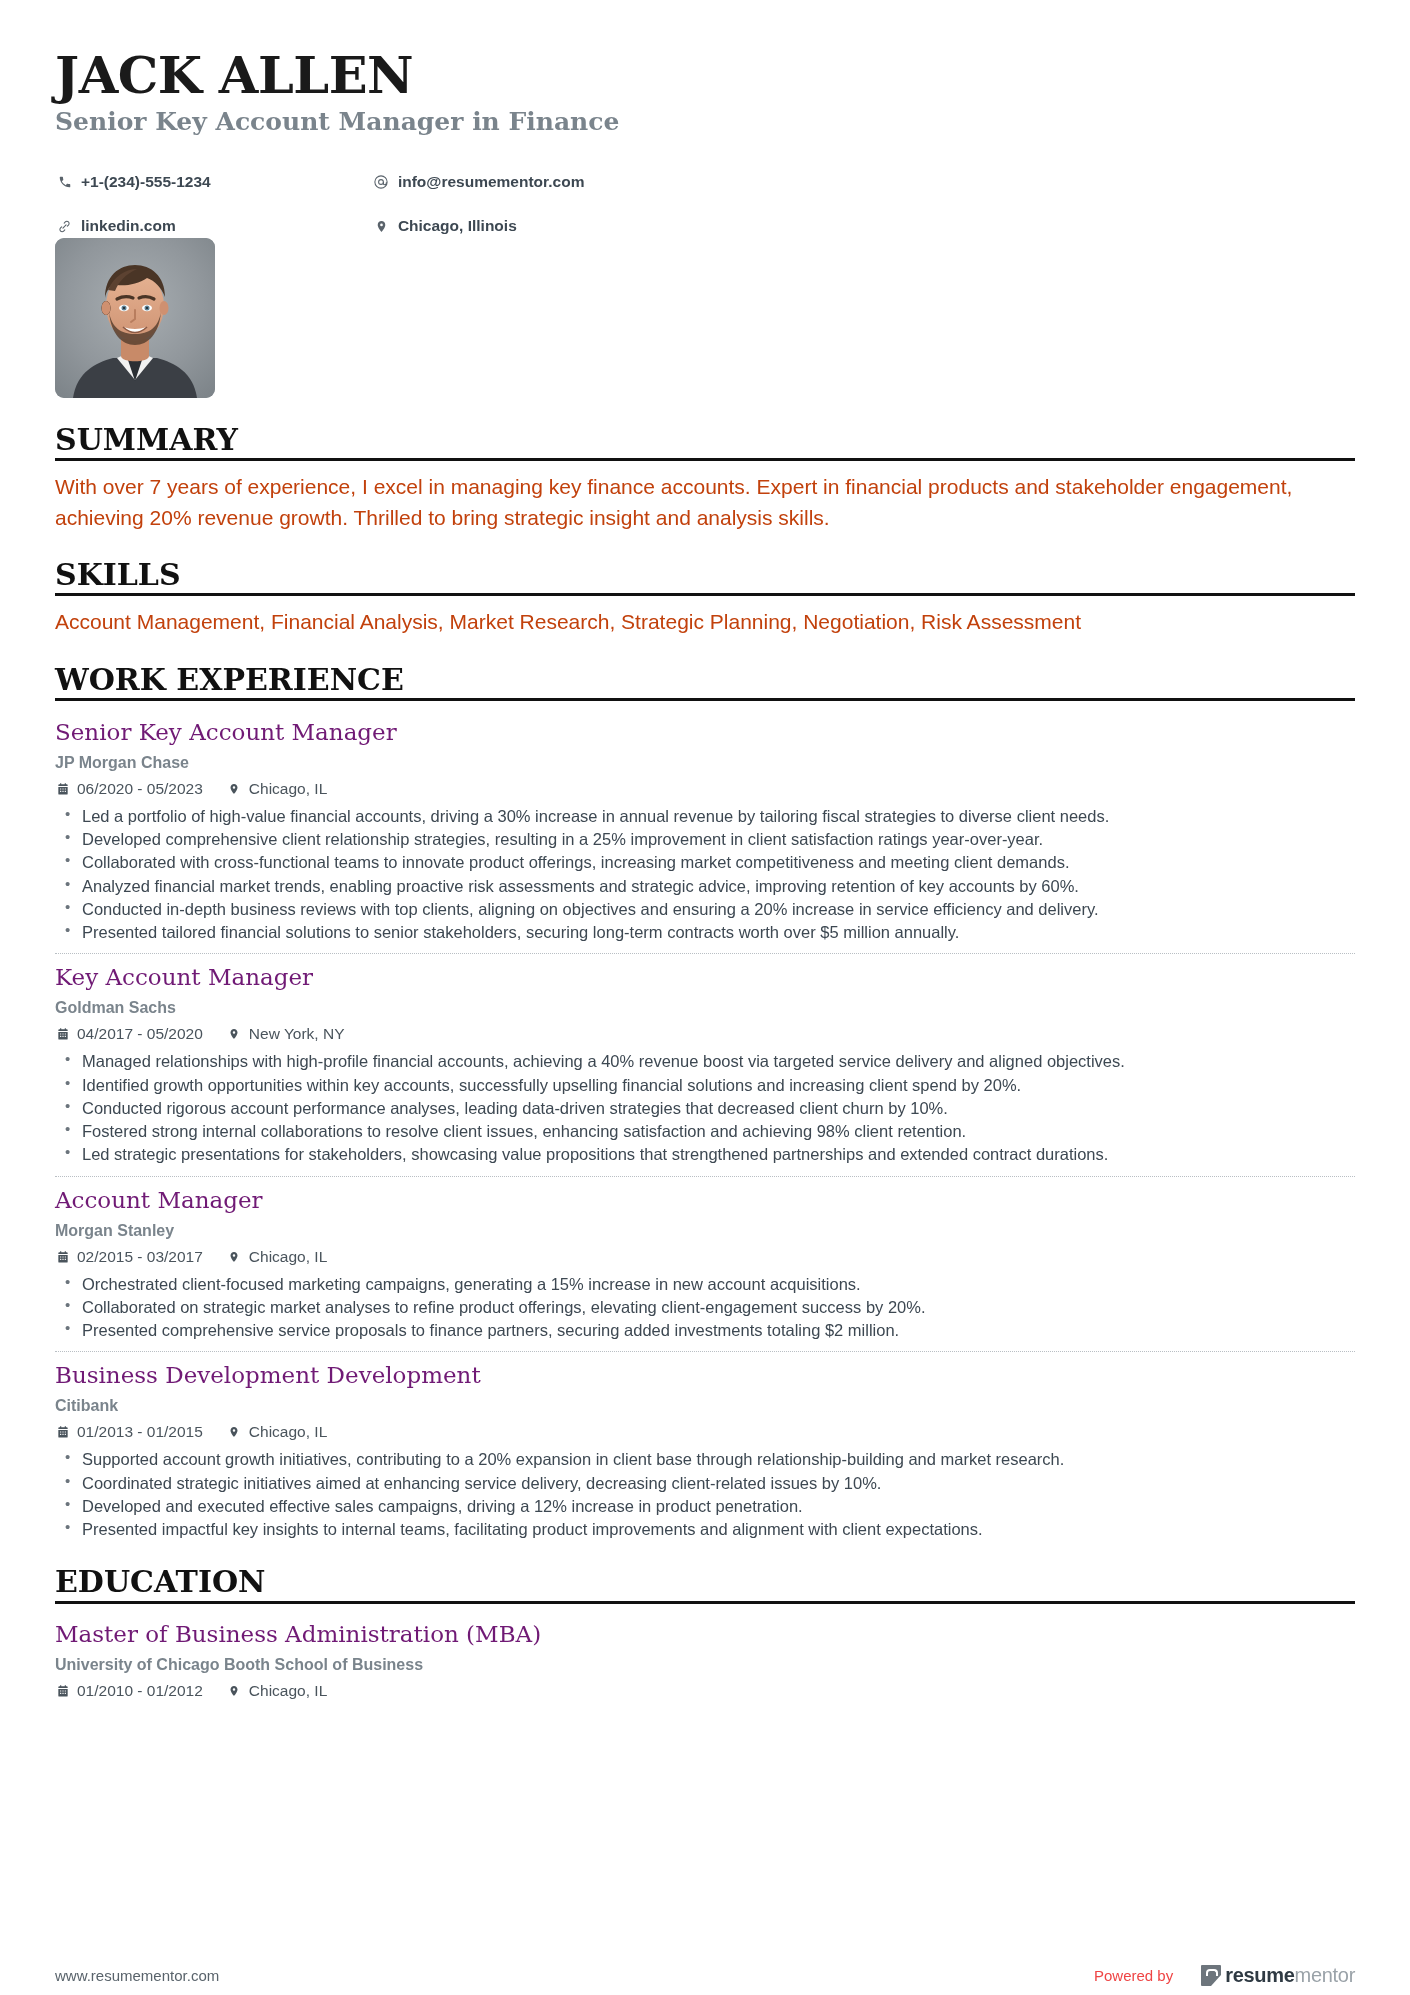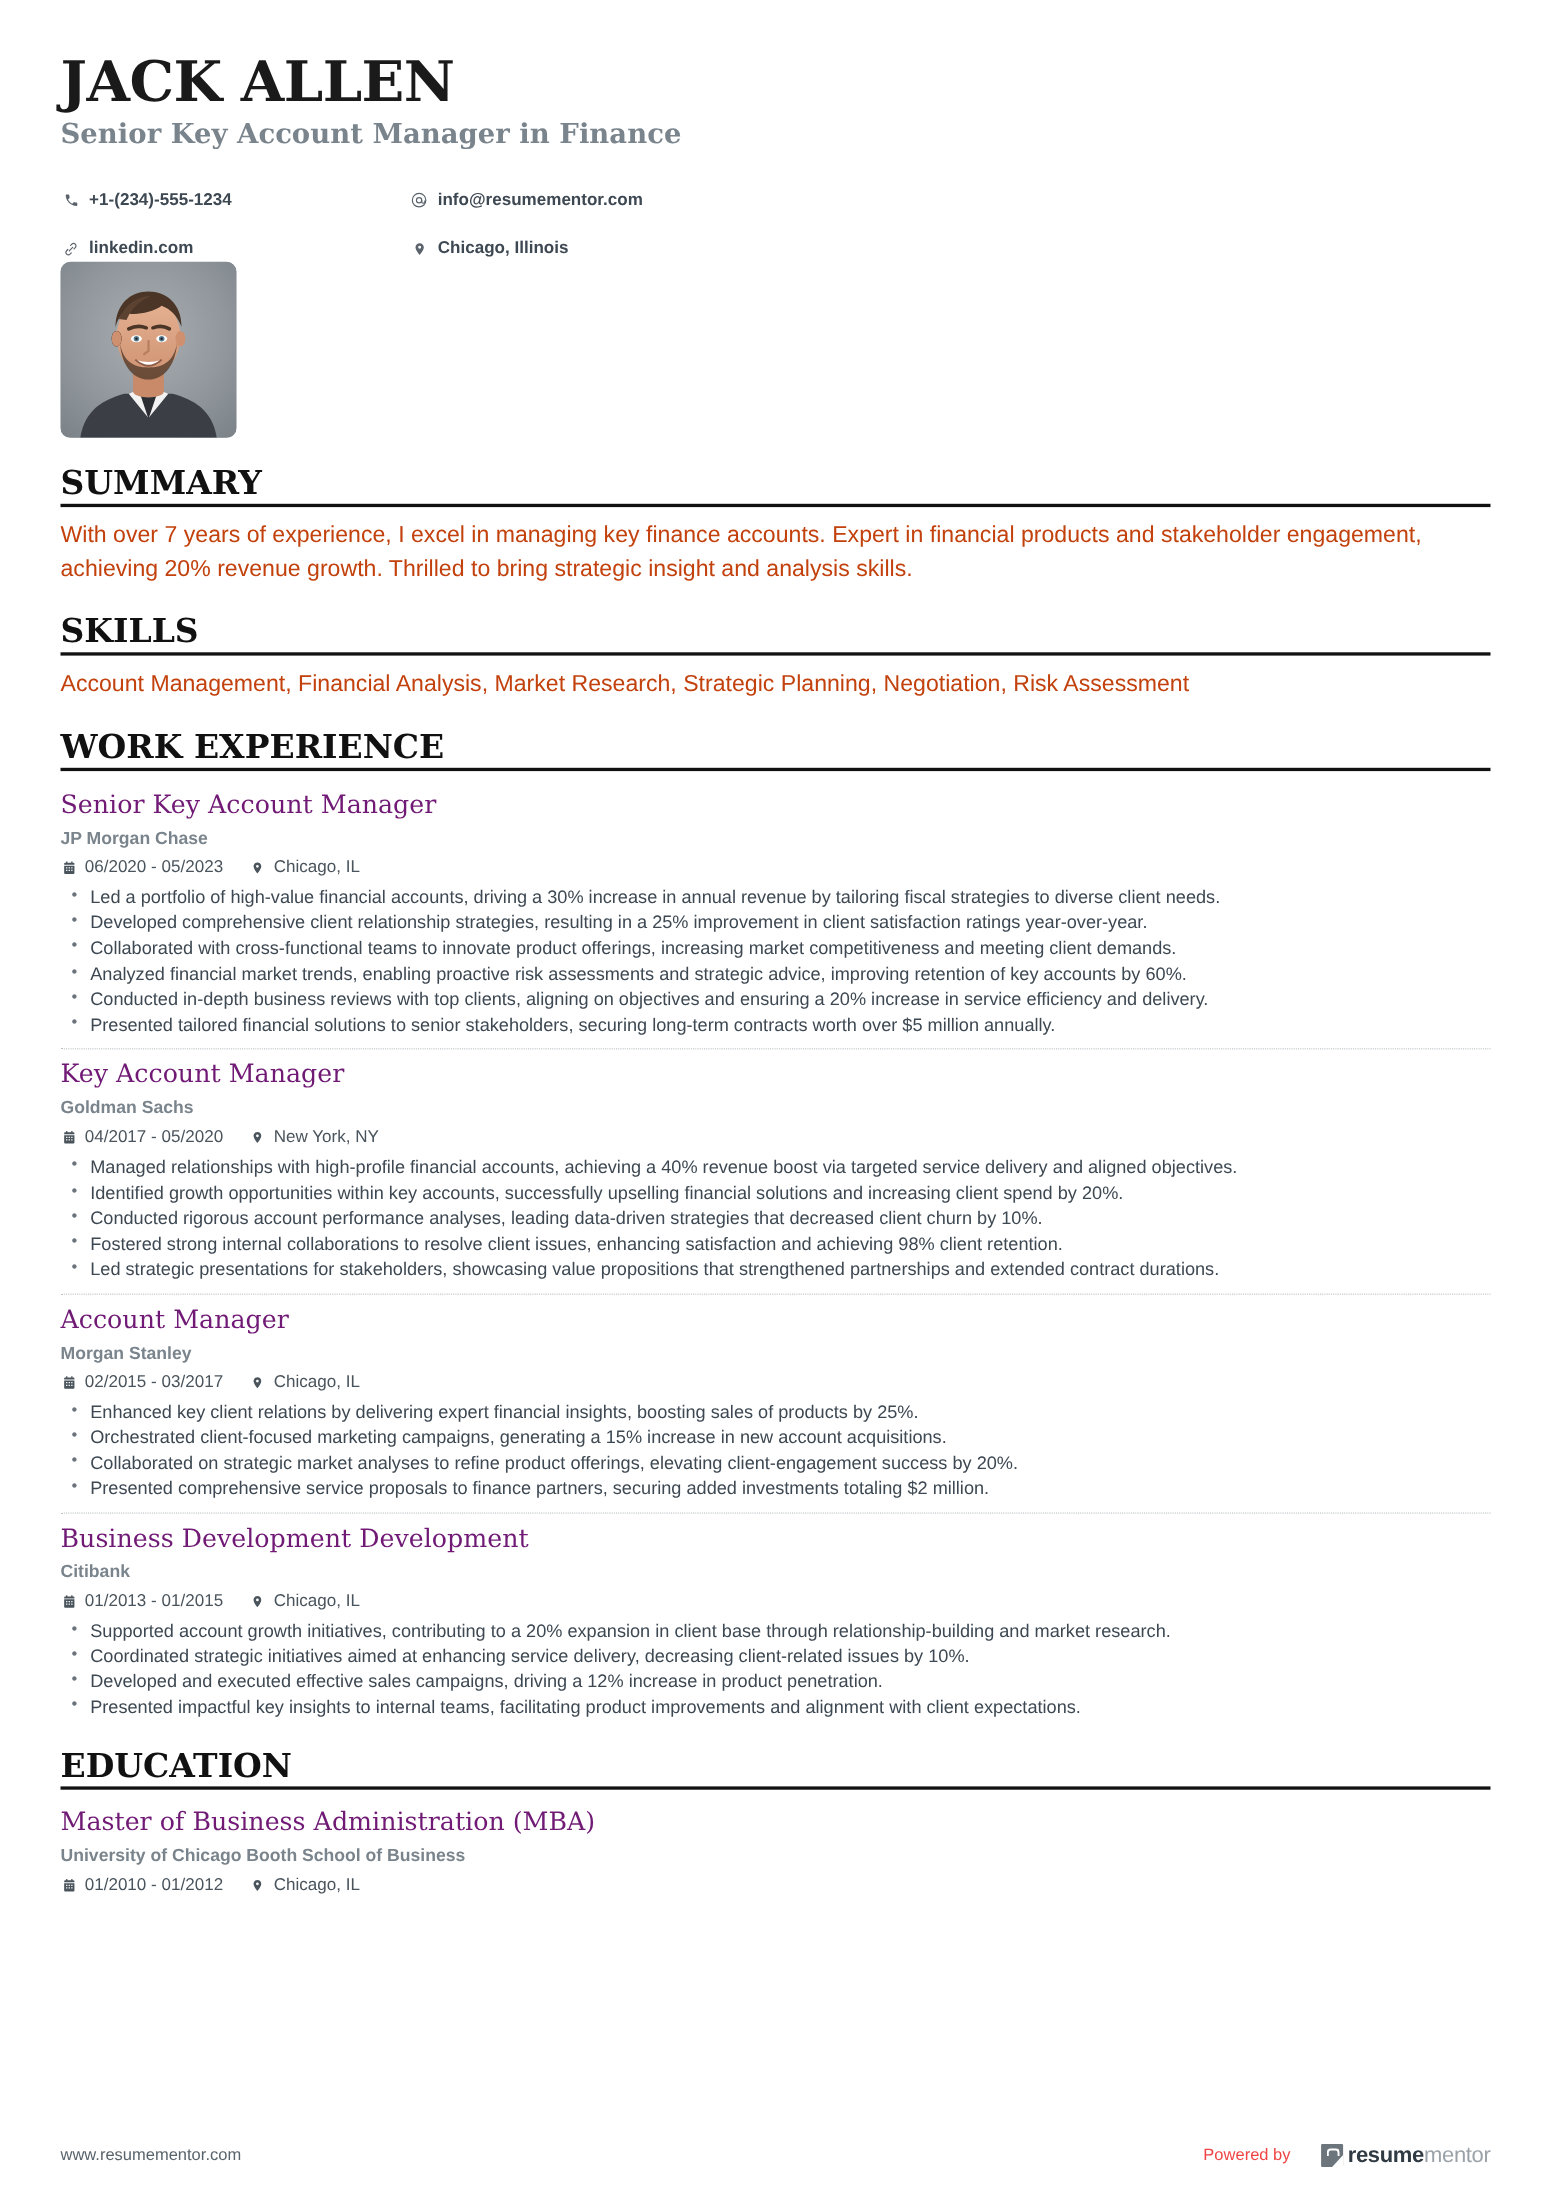--- a/index.html
+++ b/index.html
@@ -192,21 +192,21 @@
   }
 
   
   .edu-entry { padding-top: 5px; }
 
   
   .footer {
     position: absolute;
     left: 55px;
     right: 55px;
-    bottom: 24px;
+    bottom: 8px;
     display: flex;
     justify-content: space-between;
     align-items: center;
     font-size: 15px;
     color: #59636b;
   }
 
   .footer-right {
     display: flex;
     align-items: center;
@@ -460,21 +460,20 @@
             <span class="meta-group">
               <span class="mi">
                 <svg width="12" height="14" viewBox="0 0 24 24" fill="currentColor">
                   <path d="M12 2C8.1 2 5 5.1 5 9c0 5.2 7 13 7 13s7-7.8 7-13c0-3.9-3.1-7-7-7zm0 9.5A2.5 2.5 0 1112 6.5a2.5 2.5 0 010 5z"></path>
                 </svg>
               </span>
               <span>Chicago, IL</span>
             </span>
           </div>
           <ul class="bullets">
-            <li>Enhanced key client relations by delivering expert financial insights, boosting sales of products by 25%.</li>
             <li>Orchestrated client-focused marketing campaigns, generating a 15% increase in new account acquisitions.</li>
             <li>Collaborated on strategic market analyses to refine product offerings, elevating client-engagement success by 20%.</li>
             <li>Presented comprehensive service proposals to finance partners, securing added investments totaling $2 million.</li>
           </ul>
         </div>
         <div class="entry">
           <div class="entry-title">Business Development Development</div>
           <div class="entry-org">Citibank</div>
           <div class="entry-meta">
             <span class="meta-group">

